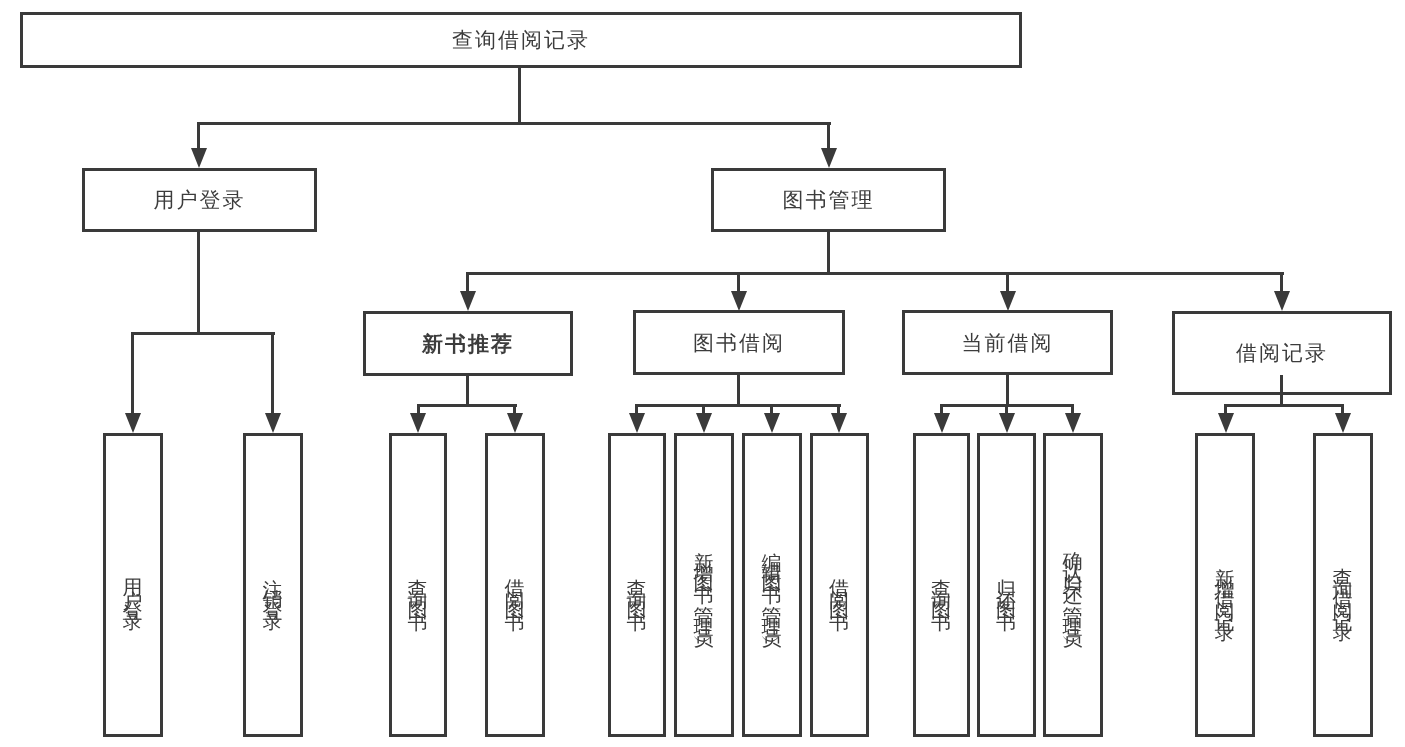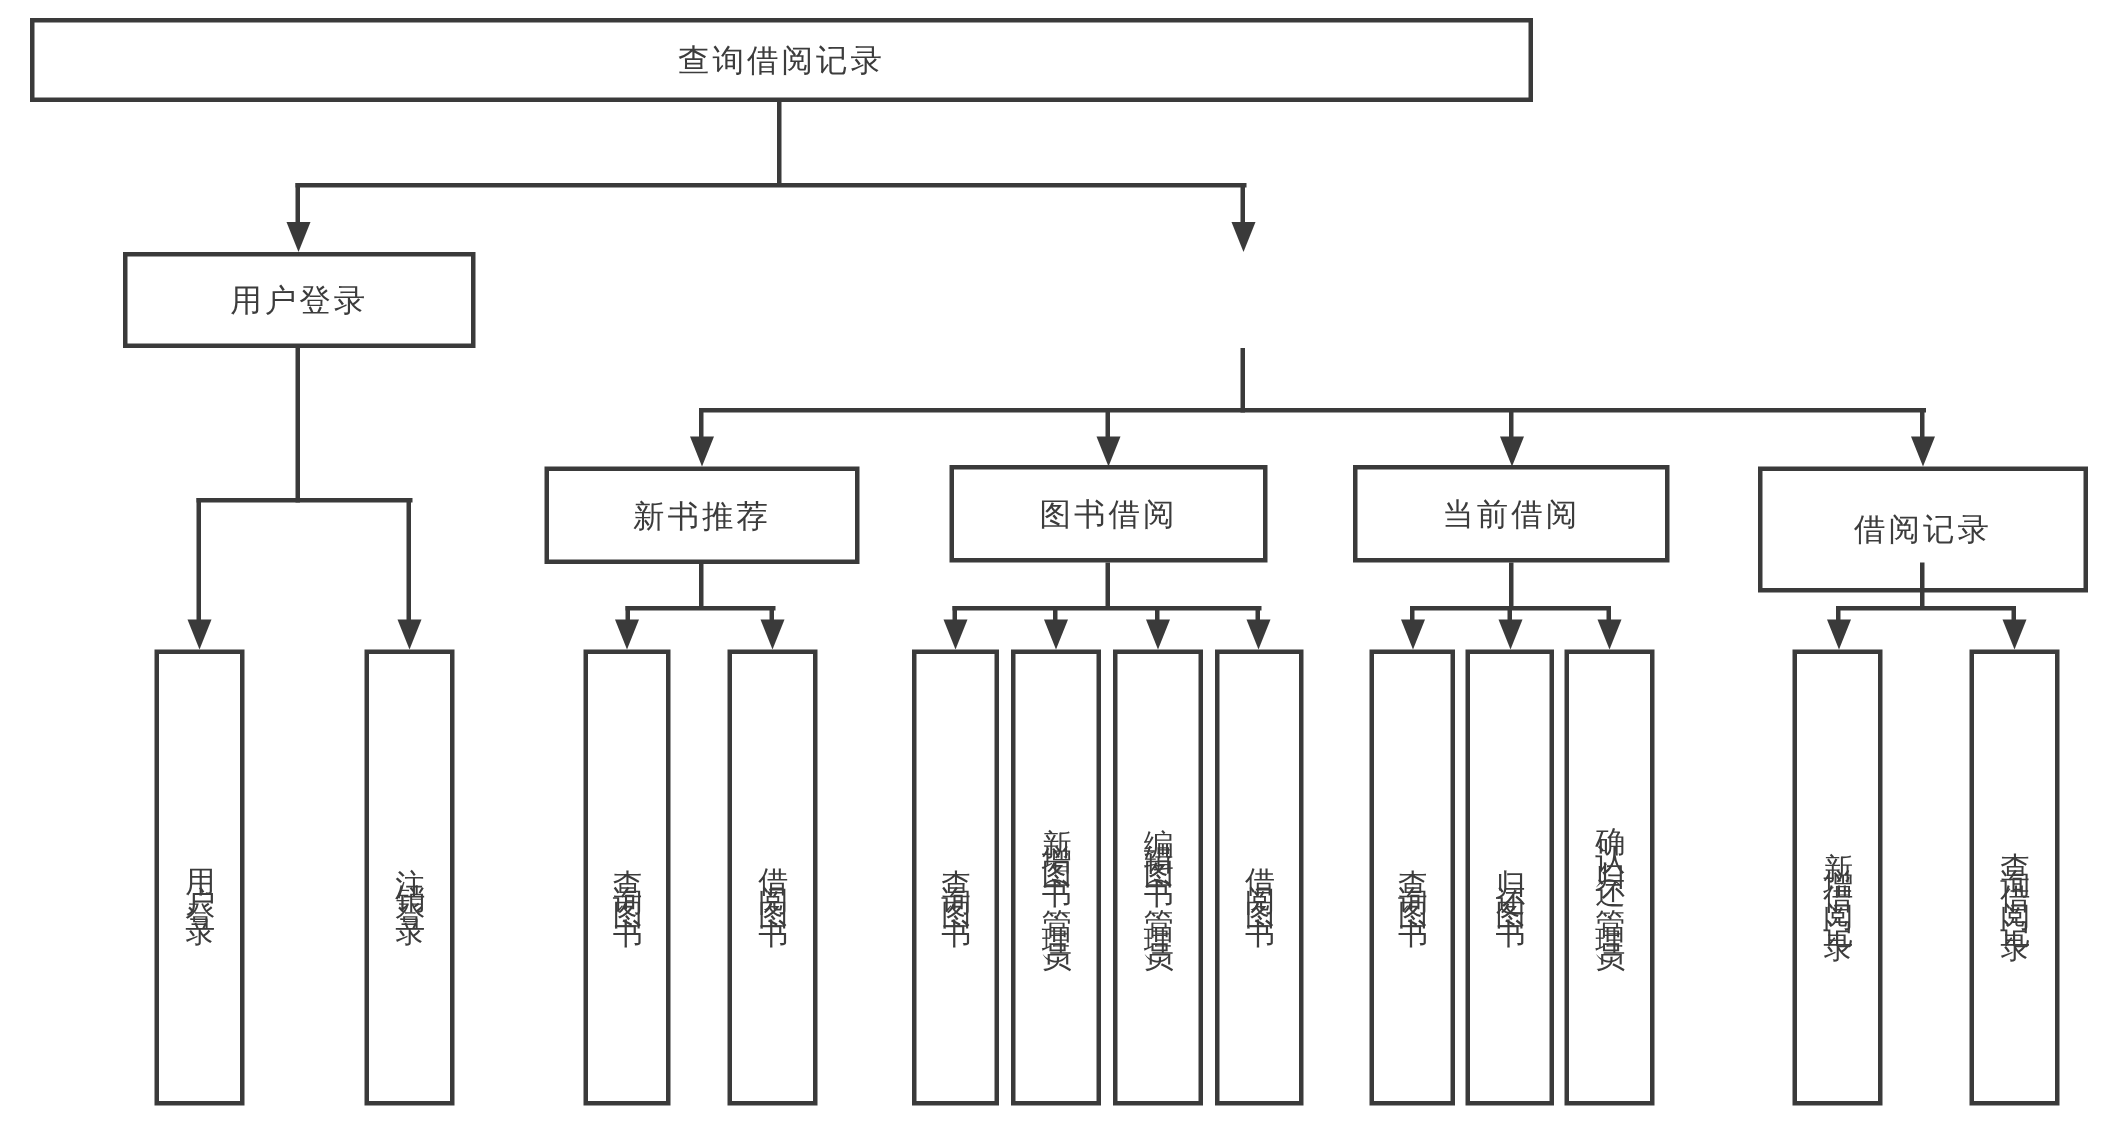--- a/index.html
+++ b/index.html
@@ -50,22 +50,23 @@
   }
 </style>
 </head>
 <body>
 
 <div id="canvas">
 
   <div class="node hnode" style="left:20px;top:12px;width:1002px;height:56px;">查询借阅记录</div>
 
   <div class="node hnode" style="left:82px;top:168px;width:235px;height:64px;">用户登录</div>
+  <div class="node hnode" style="left:711px;top:168px;width:235px;height:64px;">图书管理</div>
 
-  <div class="node hnode" style="left:363px;top:311px;width:210px;height:65px;">新书推荐</div>
+  <div class="node hnode" style="left:363px;top:311px;width:210px;height:65px;font-weight:bold;">新书推荐</div>
   <div class="node hnode" style="left:902px;top:310px;width:211px;height:65px;">当前借阅</div>
   <div class="node hnode" style="left:633px;top:310px;width:212px;height:65px;">图书借阅</div>
   <div class="node hnode" style="left:1172px;top:311px;width:220px;height:84px;">借阅记录</div>
 
   <div class="node vnode" style="left:103px;top:433px;width:60px;height:304px;">
     <span class="vtext">用户登录</span>
     </div>
   <div class="node vnode" style="left:243px;top:433px;width:60px;height:304px;">
     <span class="vtext">注销登录</span>
     </div>

